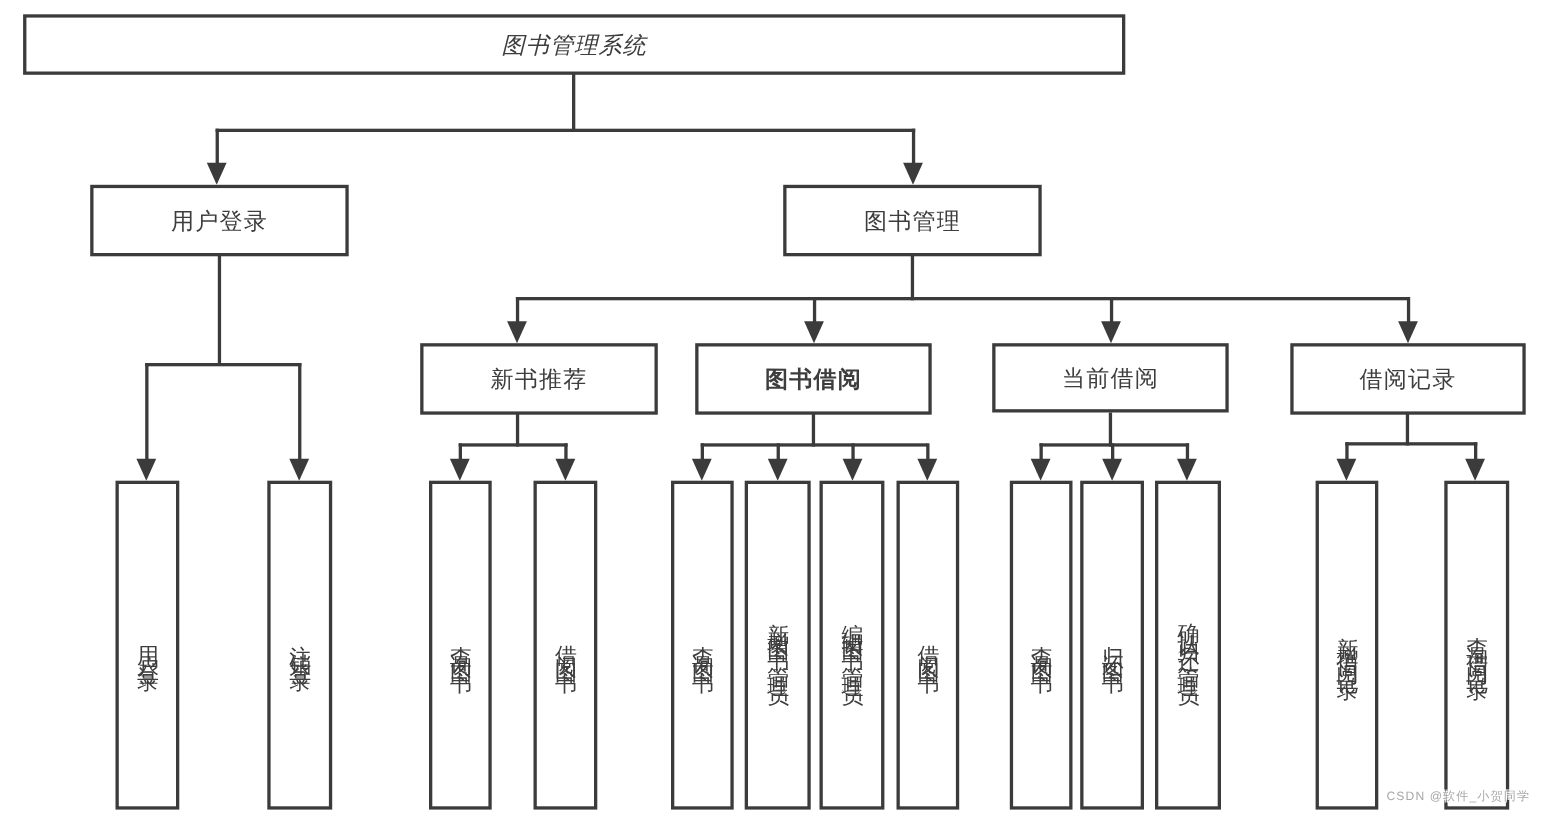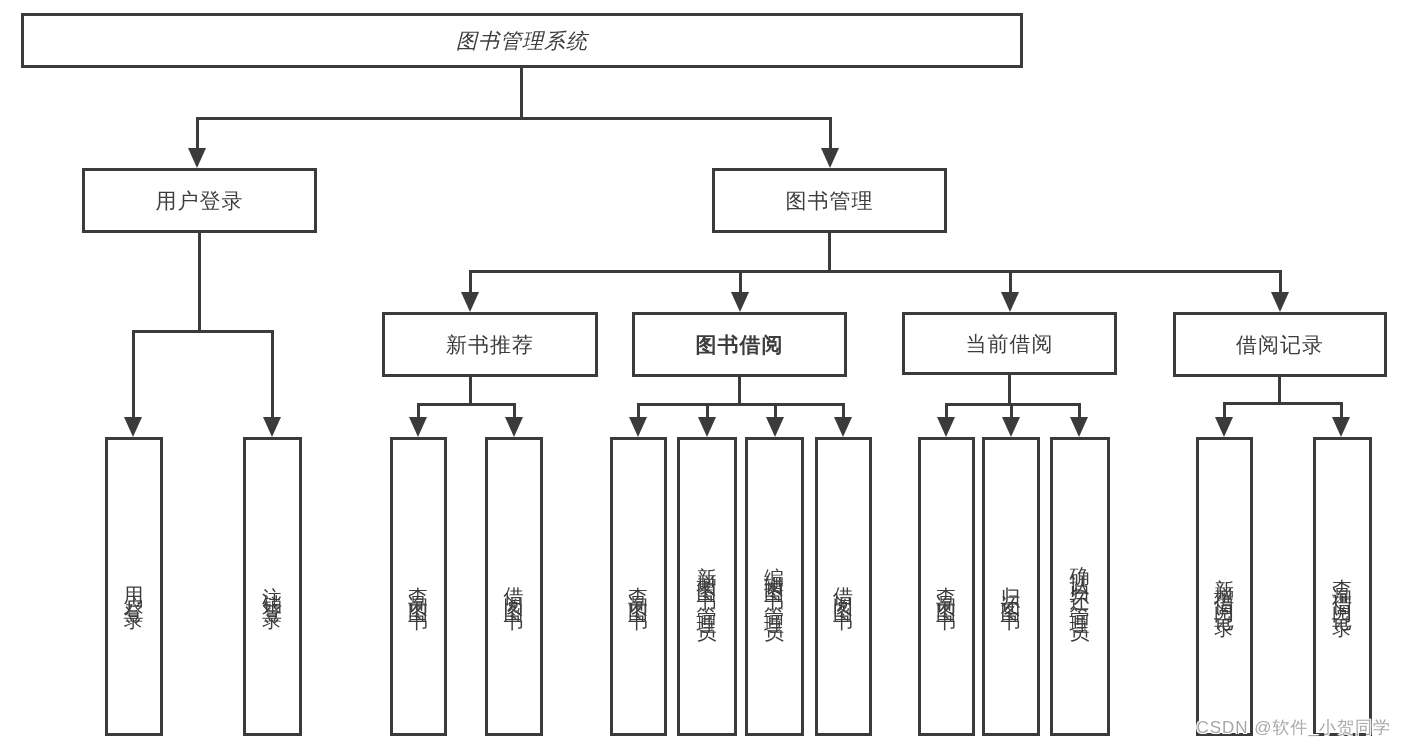--- a/index.html
+++ b/index.html
@@ -32,21 +32,21 @@
   .hl{height:3px;}
   .ar{
     position:absolute;width:0;height:0;
     border-left:9px solid transparent;
     border-right:9px solid transparent;
     border-top:20px solid #3b3b3b;
   }
   .watermark{
     position:absolute;
     right:14px;top:716px;
-    font-size:17px;
+    font-size:11px;
     color:#a8a8a8;
     letter-spacing:1px;
     text-shadow:1px 1px 0 #fff,-1px -1px 0 #fff,1px -1px 0 #fff,-1px 1px 0 #fff;
     white-space:nowrap;
   }
 </style>
 </head>
 <body>
 
 <div class="canvas">

